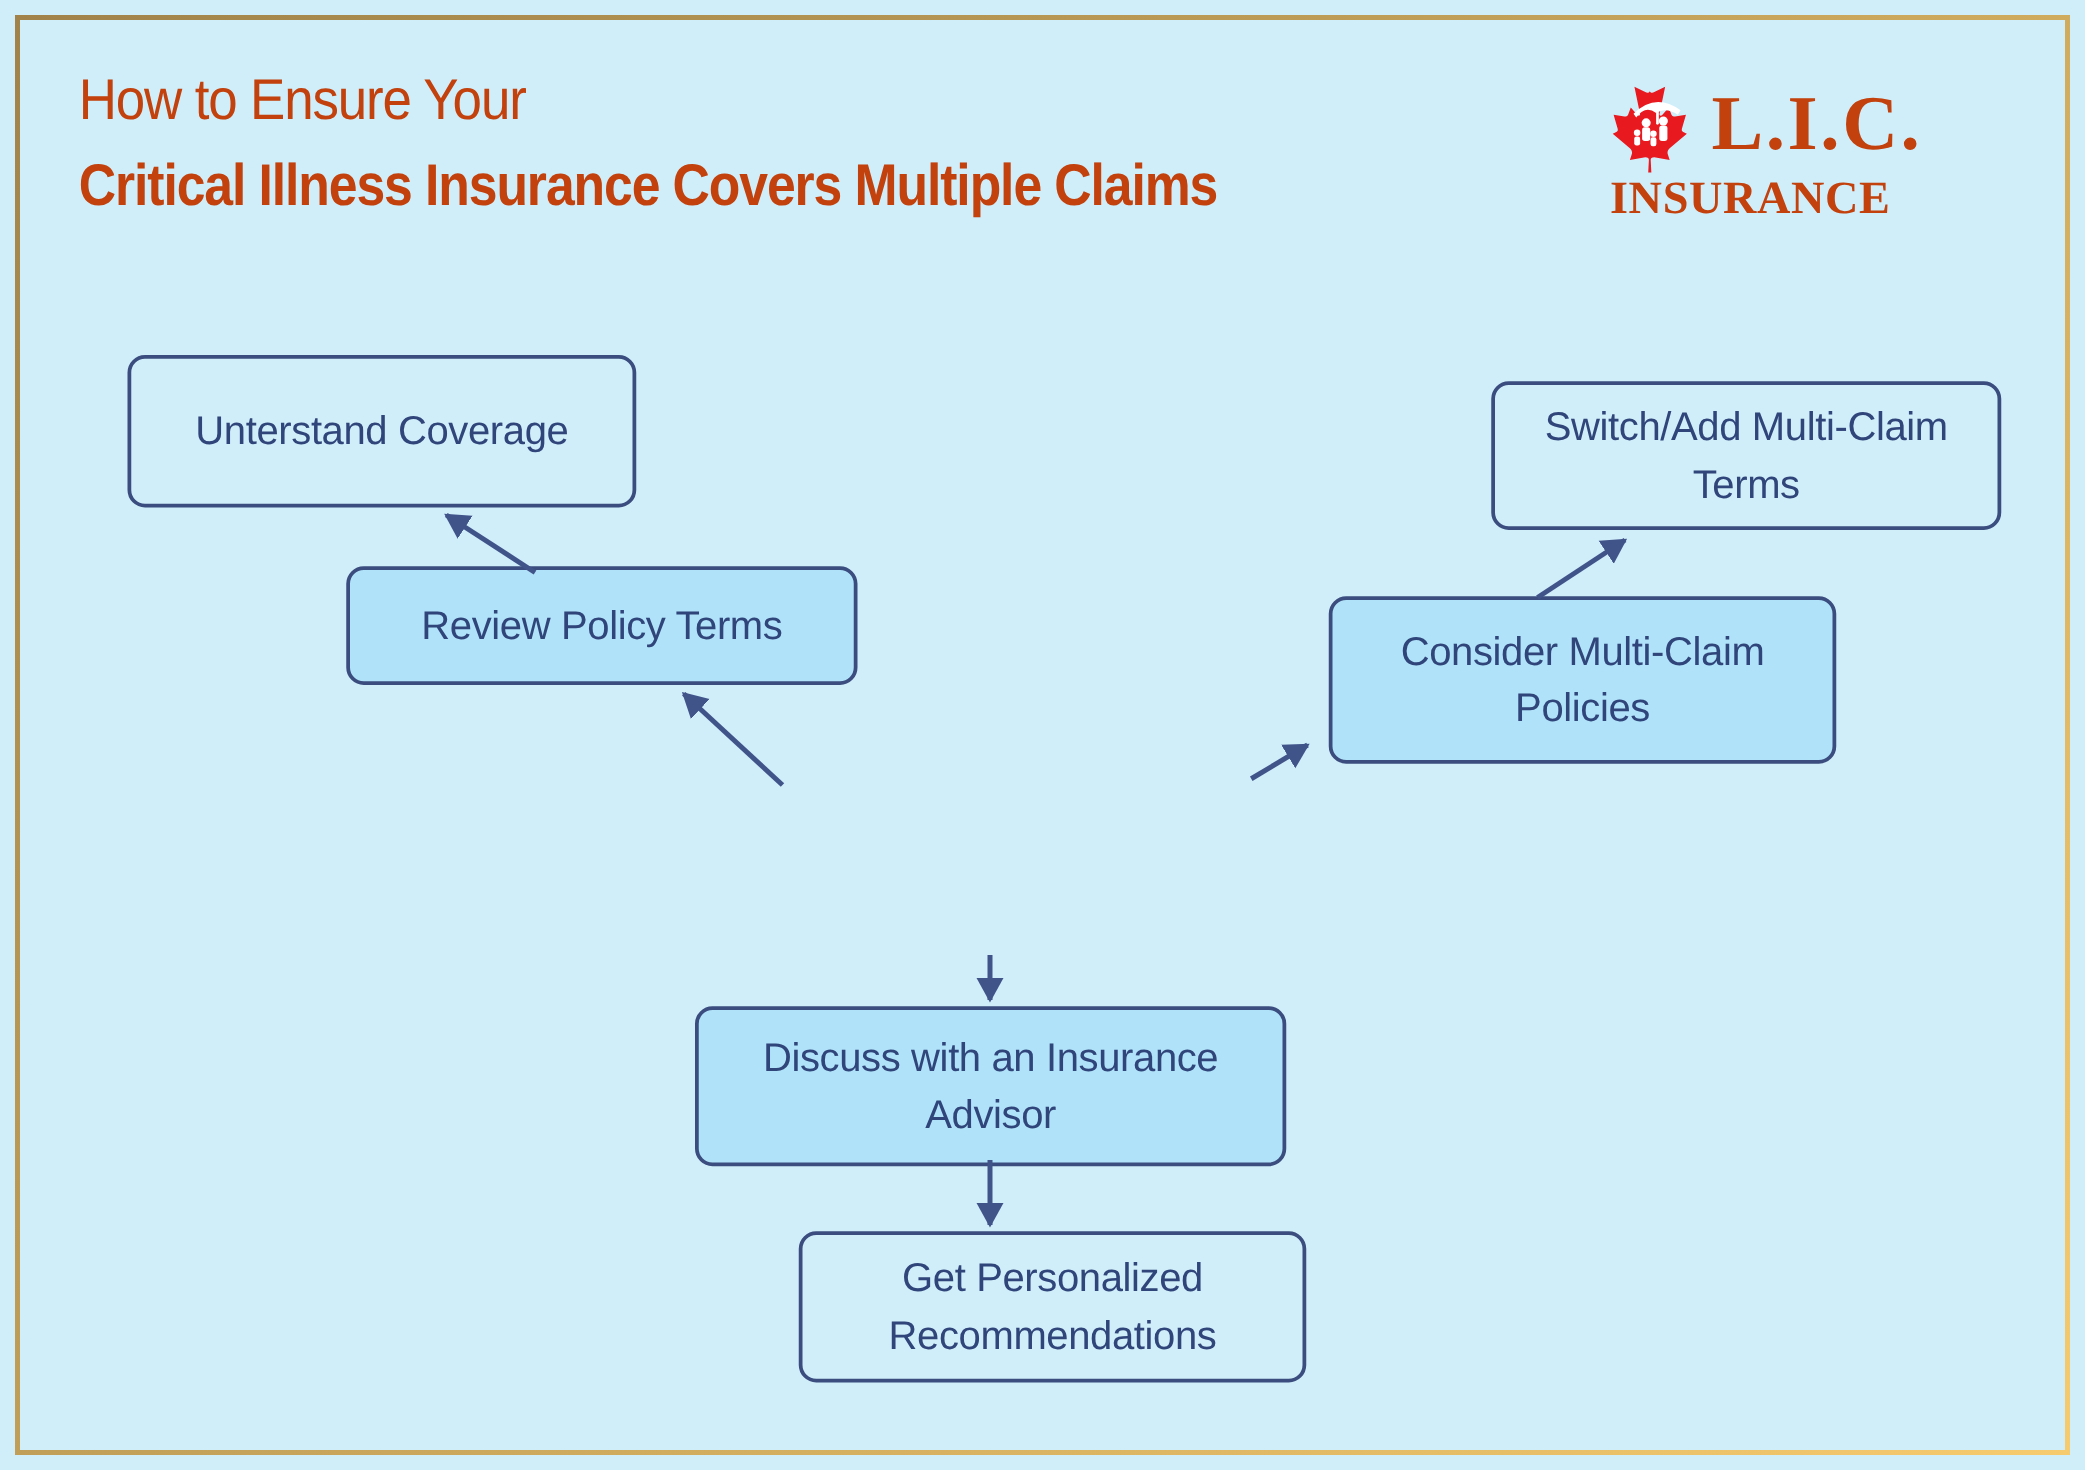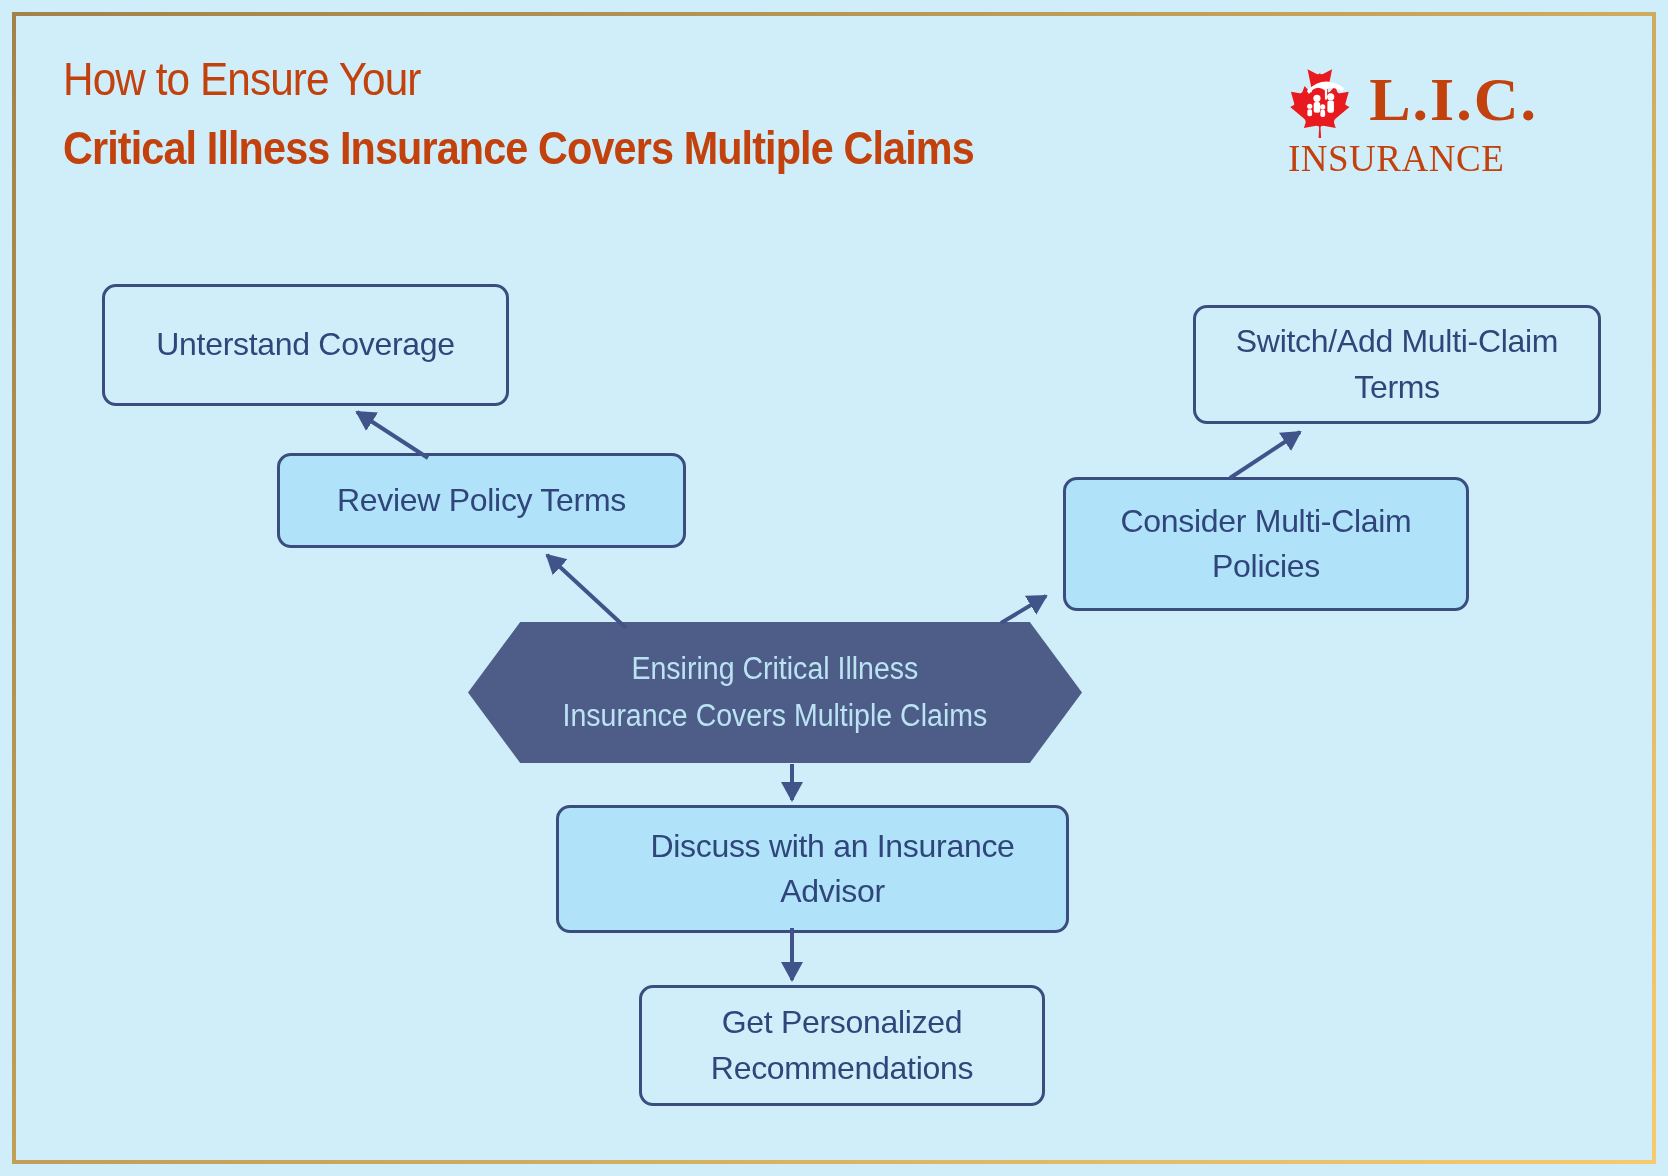--- a/index.html
+++ b/index.html
@@ -23,21 +23,21 @@
     margin-top:14px;font-size:47px;font-weight:700;letter-spacing:-1px;
     transform:scaleX(0.88);transform-origin:left center;white-space:nowrap;
   }
   .logo{position:absolute;left:1288px;top:60px;width:250px;text-align:left;color:#c2410c;}
   .logo-row{display:flex;align-items:center;justify-content:center;gap:6px;}
   .logo-name{
     font-family:"Liberation Serif", serif;font-weight:700;font-size:62px;
     letter-spacing:2px;line-height:1;white-space:nowrap;
   }
   .logo-sub{
-    font-family:"Liberation Serif", serif;font-weight:400;font-size:37px;
+    font-family:"Liberation Serif", serif;font-weight:700;font-size:37px;
     letter-spacing:0.5px;line-height:1;margin-top:2px;white-space:nowrap;
   }
   
   .node{
     position:absolute;border:3px solid #3a4d7e;border-radius:14px;
     display:flex;flex-direction:column;align-items:center;justify-content:center;
     color:#30457a;font-size:32px;line-height:1.42;text-align:center;
     letter-spacing:-0.3px;
   }
   .node.filled{background:#b0e2f9;}
@@ -47,21 +47,21 @@
     background:#4d5d88;color:#bce3f4;
     clip-path:polygon(0% 50%, 8.5% 0%, 91.5% 0%, 100% 50%, 91.5% 100%, 8.5% 100%);
     display:flex;flex-direction:column;align-items:center;justify-content:center;
     font-size:31px;line-height:1.5;text-align:center;
   }
   .hexagon .hx-inner{transform:scaleX(0.92);white-space:nowrap;}
   .n-understand{left:102px;top:284px;width:401px;height:116px;}
   .n-review{left:277px;top:453px;width:403px;height:89px;}
   .n-switch{left:1193px;top:305px;width:402px;height:113px;}
   .n-consider{left:1063px;top:477px;width:400px;height:128px;align-items:center;}
-  .n-discuss{left:556px;top:805px;width:467px;height:122px;padding-left:40px;}
+  .n-discuss{left:556px;top:805px;width:467px;height:122px;}
   .n-recommend{left:593px;top:985px;width:400px;height:115px;margin-left:46px;}
   .arrows{position:absolute;left:0;top:0;width:1668px;height:1176px;pointer-events:none;}
 </style>
 </head>
 <body>
 
 <div class="canvas">
 
   <div class="gold-frame"></div>
 
@@ -103,24 +103,20 @@
   <div class="node outlined n-switch">
     <span>Switch/Add Multi-Claim</span>
     <span>Terms</span>
   </div>
 
   <div class="node filled n-consider">
     <span>Consider Multi-Claim</span>
     <span>Policies</span>
   </div>
 
-  <div class="hexagon">
-    <div class="hx-inner">Ensiring Critical Illness</div>
-    <div class="hx-inner">Insurance Covers Multiple Claims</div>
-  </div>
 
   <div class="node filled n-discuss">
     <span>Discuss with an Insurance</span>
     <span>Advisor</span>
   </div>
 
   <div class="node outlined n-recommend">
     <span>Get Personalized</span>
     <span>Recommendations</span>
   </div>

